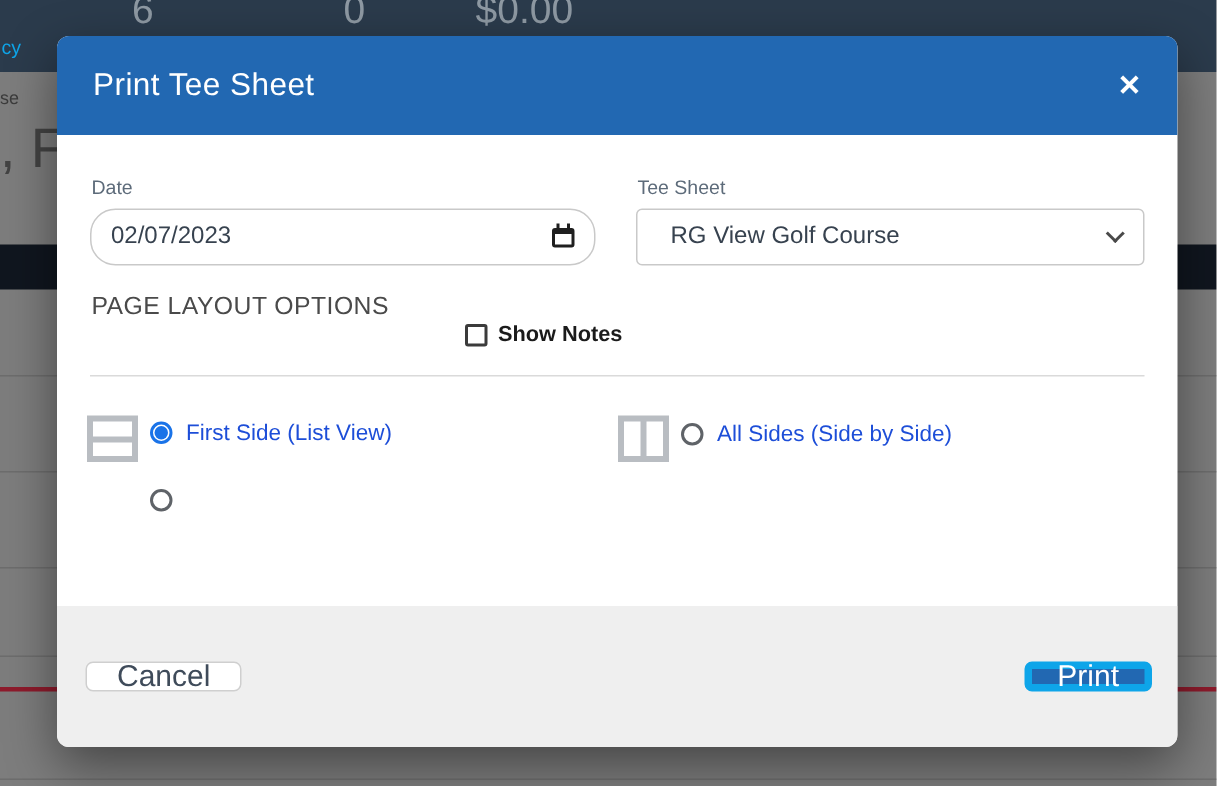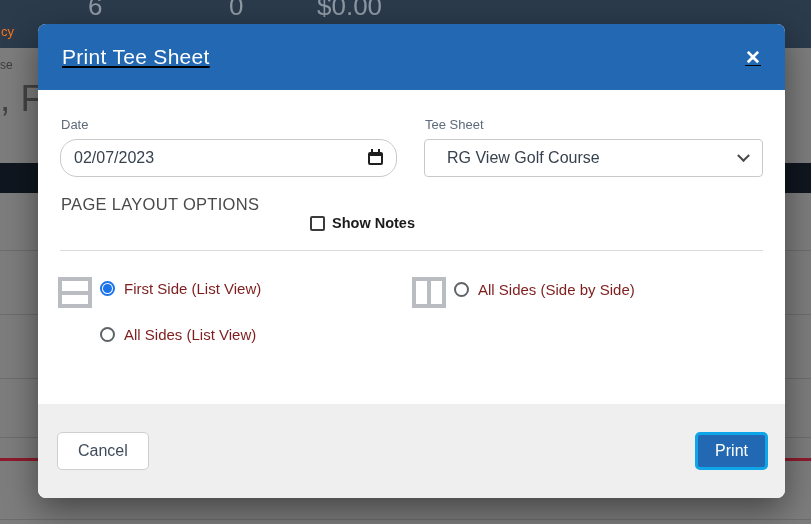--- a/index.html
+++ b/index.html
@@ -7,37 +7,37 @@
   body {
     position:relative; overflow:hidden;
     font-family:"Liberation Sans", sans-serif;
     background:#7d7d7d;
   }
 
   
   .topbar { position:absolute; left:0; top:0; width:811px; height:48px; background:#2b3b4c; overflow:hidden; }
   .stat { position:absolute; top:-9px; font-size:26px; color:#8e99a3; }
   .stat-1 { left:88px; } .stat-2 { left:229px; } .stat-3 { left:317px; }
-  .nav-frag { position:absolute; left:1px; top:24px; font-size:13px; color:#f97316; }
+  .nav-frag { position:absolute; left:1px; top:24px; font-size:13px; color:#0ea5e9; }
   .frag-se { position:absolute; left:0; top:58px; font-size:12px; color:#3c3c3c; }
   .frag-heading { position:absolute; left:0; top:78px; font-size:37px; font-weight:300; color:#434343; }
   .navy-band { position:absolute; left:0; top:163px; width:811px; height:30px; background:#10161f; }
   .row-line { position:absolute; left:0; width:811px; height:1px; background:#6d6d6d; }
   .rl-1 { top:250px; } .rl-2 { top:314px; } .rl-3 { top:378px; } .rl-4 { top:437px; } .rl-5 { top:519px; }
   .red-line { position:absolute; left:0; top:458px; width:811px; height:3px; background:#8e1b2c; }
 
   
   .modal {
     position:absolute; left:38px; top:24px; width:747px; height:474px;
     background:#fff; border-radius:8px; overflow:hidden;
     box-shadow:0 12px 34px rgba(0,0,0,.45);
   }
   .modal-header {
     position:absolute; left:0; top:0; width:100%; height:66px;
-    background:#2268b2; display:flex; align-items:center; padding:0 24px;text-decoration:underline;
+    background:#2268b2; display:flex; align-items:center; padding:0 24px;
   }
   .modal-title { color:#fff; font-size:21px; font-weight:400; letter-spacing:.3px; }
   .close-btn { margin-left:auto; color:#fff; font-size:19px; font-weight:700; cursor:pointer; line-height:1; }
 
   .field-label { position:absolute; font-size:13px; color:#5d6b7a; font-weight:500; }
   .lbl-date { left:23px; top:93px; }
   .lbl-tee  { left:387px; top:93px; }
   .input-box {
     position:absolute; top:115px; height:38px;
     border:1px solid #c9c9c9; border-radius:4px; background:#fff;
@@ -66,30 +66,30 @@
   .icon-h { flex-direction:column; left:20px; top:253px; }
   .icon-v { flex-direction:row;    left:374px; top:253px; }
 
   .radio-row { position:absolute; display:flex; align-items:center; gap:9px; cursor:pointer; }
   .rr-1 { left:62px;  top:256px; }
   .rr-2 { left:62px;  top:302px; }
   .rr-3 { left:416px; top:257px; }
   .radio { width:15px; height:15px; border:2px solid #5f6368; border-radius:50%; background:#fff; position:relative; flex:0 0 auto; }
   .radio.checked { border-color:#1a73e8; }
   .radio.checked::after { content:""; position:absolute; inset:1px; border-radius:50%; background:#1a73e8; }
-  .radio-label { font-size:15px; color:#7f1d1d; }
+  .radio-label { font-size:15px; color:#1d4ed8; }
 
   .modal-footer {
     position:absolute; left:0; top:380px; width:100%; height:94px;
     background:#efefef; display:flex; align-items:center; justify-content:space-between;
     padding:0 17px 0 19px;
   }
-  .btn { height:38px; border-radius:5px; font-size:16px; display:flex; align-items:center; cursor:pointer; }
+  .btn { height:20px; border-radius:5px; font-size:20px; display:flex; align-items:center; cursor:pointer; }
   .btn-cancel { background:#fff; border:1px solid #cfcfcf; color:#3f4b5a; padding:0 20px; }
-  .btn-print  { background:#2268b2; border:3px solid #0ea5e9; color:#fff; padding:0 17px; }
+  .btn-print  { background:#2268b2; border:5px solid #0ea5e9; color:#fff; padding:0 17px; }
 </style>
 </head>
 <body>
 
 <div>
   <div class="topbar">
     <span class="stat stat-1">6</span>
     <span class="stat stat-2">0</span>
     <span class="stat stat-3">$0.00</span>
     <span class="nav-frag">cy</span>
@@ -137,21 +137,20 @@
     <div class="cell"></div>
   </div>
 
   <div class="radio-row rr-1">
     <span class="radio checked"></span>
     <span class="radio-label">First Side (List View)</span>
   </div>
 
   <div class="radio-row rr-2">
     <span class="radio"></span>
-    <span class="radio-label">All Sides (List View)</span>
   </div>
 
   <div class="opt-icon icon-v">
     <div class="cell"></div>
     <div class="cell"></div>
   </div>
 
   <div class="radio-row rr-3">
     <span class="radio"></span>
     <span class="radio-label">All Sides (Side by Side)</span>

